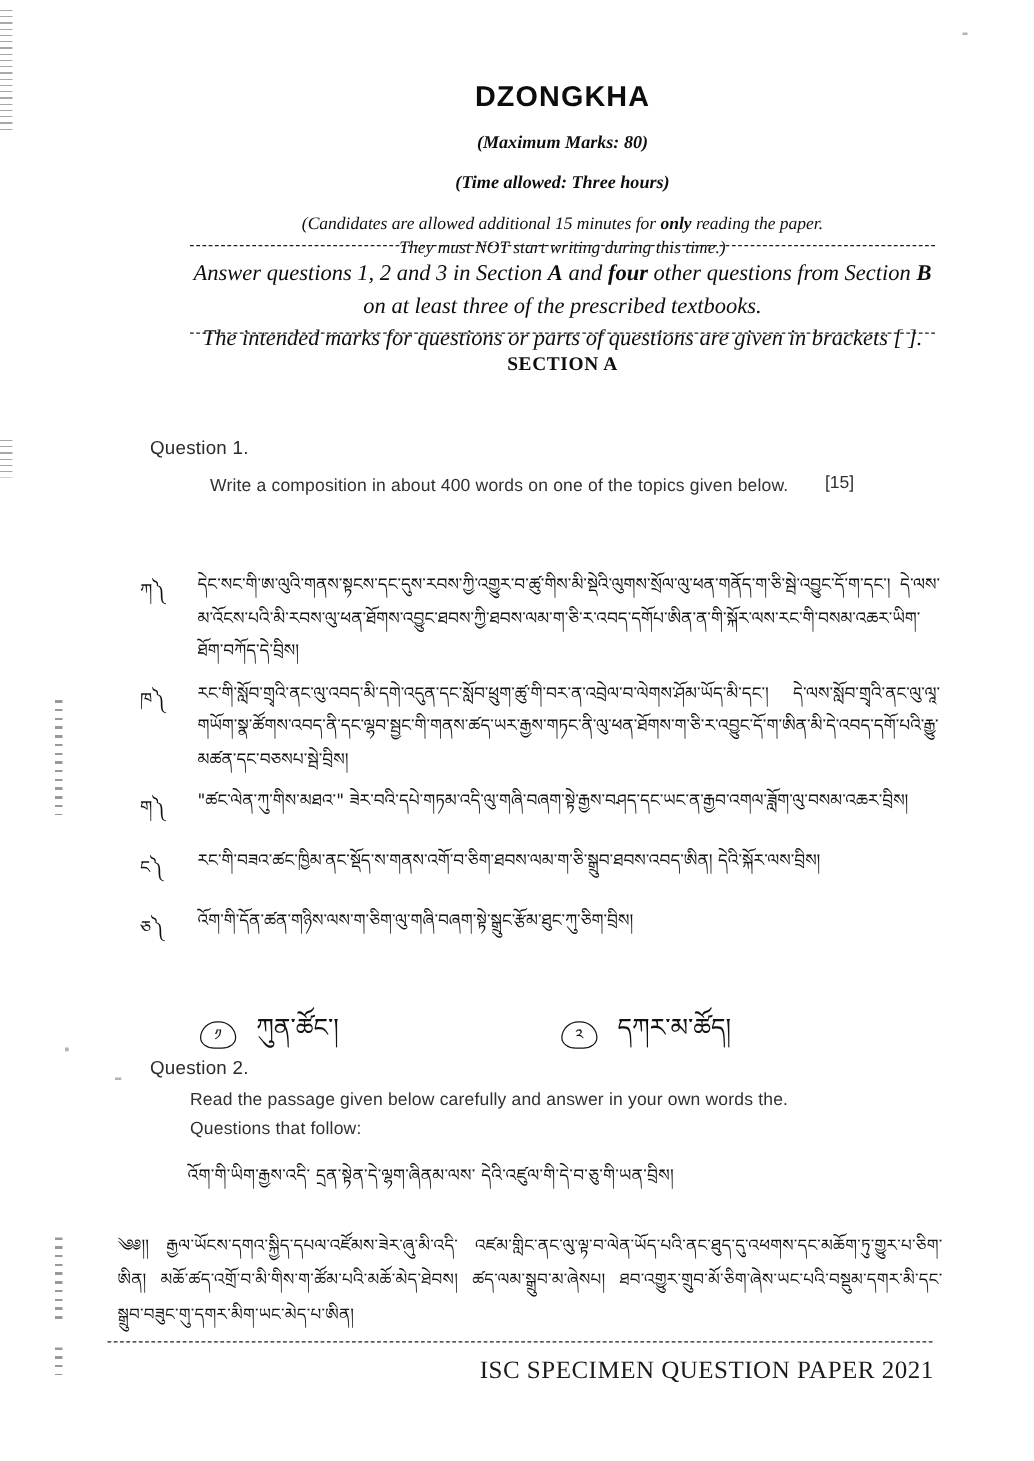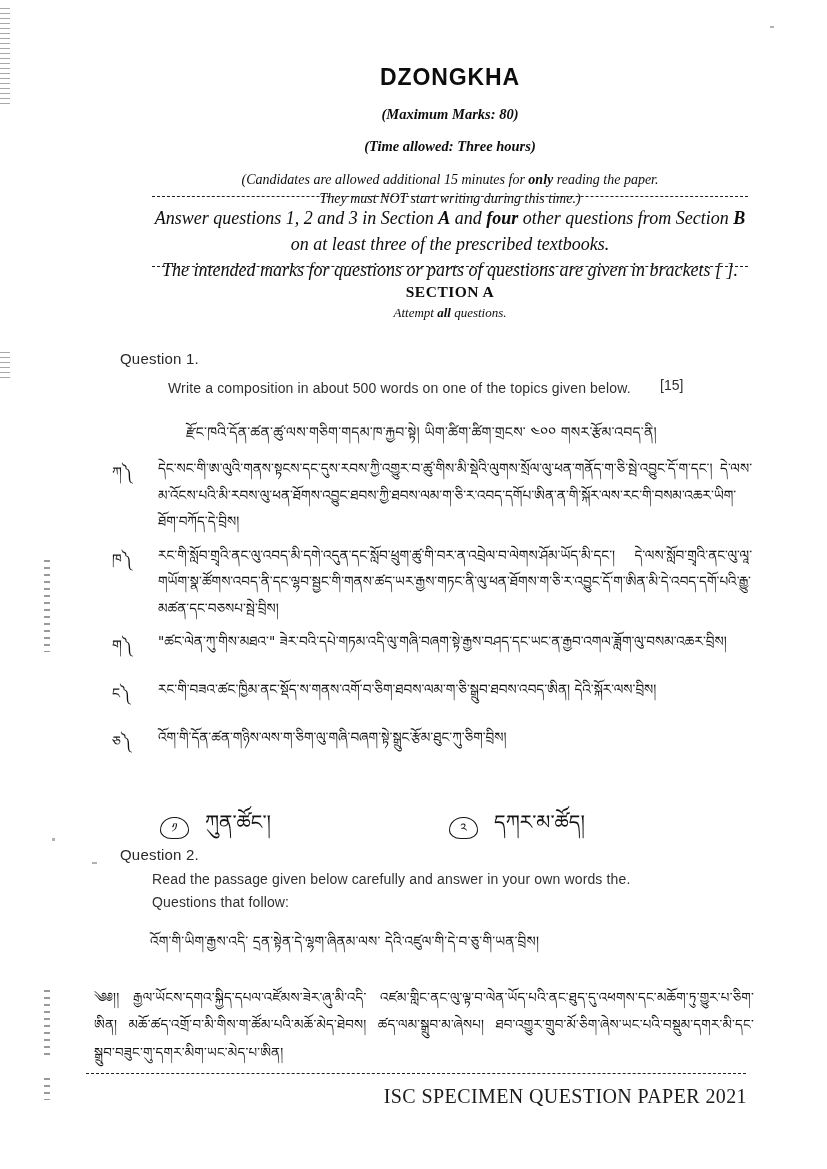--- a/index.html
+++ b/index.html
@@ -307,28 +307,26 @@
   <div class="answer-note">
     <span><span>Answer questions 1, 2 and 3 in Section </span><b>A</b><span> and </span><b>four</b><span> other questions from Section </span><b>B</b></span><br>
     <span>on at least three of the prescribed textbooks.</span><br>
     <span>The intended marks for questions or parts of questions are given in brackets [ ].</span>
   </div>
 
   <div class="rule-dashed rule-2"></div>
 
   <div class="section-block">
     <p class="section-name">SECTION A</p>
-    <p class="section-attempt"><span>Attempt </span><b>all</b><span> questions.</span></p>
   </div>
 
   <div class="q-heading q1-heading">Question 1.</div>
-  <div class="q-instruction q1-instruction">Write a composition in about 500 words on one of the topics given below.</div>
+  <div class="q-instruction q1-instruction">Write a composition in about 400 words on one of the topics given below.</div>
   <div class="marks-bracket">[15]</div>
 
-  <div class="tib tib-topicline">རྫོང་ཁའི་དོན་ཚན་ཚུ་ལས་གཅིག་གདམ་ཁ་རྐྱབ་སྟེ།  ཡིག་ཚིག་ཚིག་གྲངས་ ༤༠༠ གསར་རྩོམ་འབད་ནི།</div>
 
   <div class="tib-list">
     <div class="tib-item">
       <span class="tib-marker">ཀ༽</span>
       <span class="tib-body">དེང་སང་གི་ཨ་ལུའི་གནས་སྟངས་དང་དུས་རབས་ཀྱི་འགྱུར་བ་ཚུ་གིས་མི་སྡེའི་ལུགས་སྲོལ་ལུ་ཕན་གནོད་ག་ཅི་སྦེ་འབྱུང་དོ་ག་དང་། དེ་ལས་མ་འོངས་པའི་མི་རབས་ལུ་ཕན་ཐོགས་འབྱུང་ཐབས་ཀྱི་ཐབས་ལམ་ག་ཅི་ར་འབད་དགོཔ་ཨིན་ན་གི་སྐོར་ལས་རང་གི་བསམ་འཆར་ཡིག་ཐོག་བཀོད་དེ་བྲིས།</span>
     </div>
     <div class="tib-item">
       <span class="tib-marker">ཁ༽</span>
       <span class="tib-body">རང་གི་སློབ་གྲྭའི་ནང་ལུ་འབད་མི་དགེ་འདུན་དང་སློབ་ཕྲུག་ཚུ་གི་བར་ན་འབྲེལ་བ་ལེགས་ཤོམ་ཡོད་མི་དང་། དེ་ལས་སློབ་གྲྭའི་ནང་ལུ་ལཱ་གཡོག་སྣ་ཚོགས་འབད་ནི་དང་ལྷབ་སྦྱང་གི་གནས་ཚད་ཡར་རྒྱས་གཏང་ནི་ལུ་ཕན་ཐོགས་ག་ཅི་ར་འབྱུང་དོ་ག་ཨིན་མི་དེ་འབད་དགོ་པའི་རྒྱུ་མཚན་དང་བཅསཔ་སྦེ་བྲིས།</span>
     </div>

